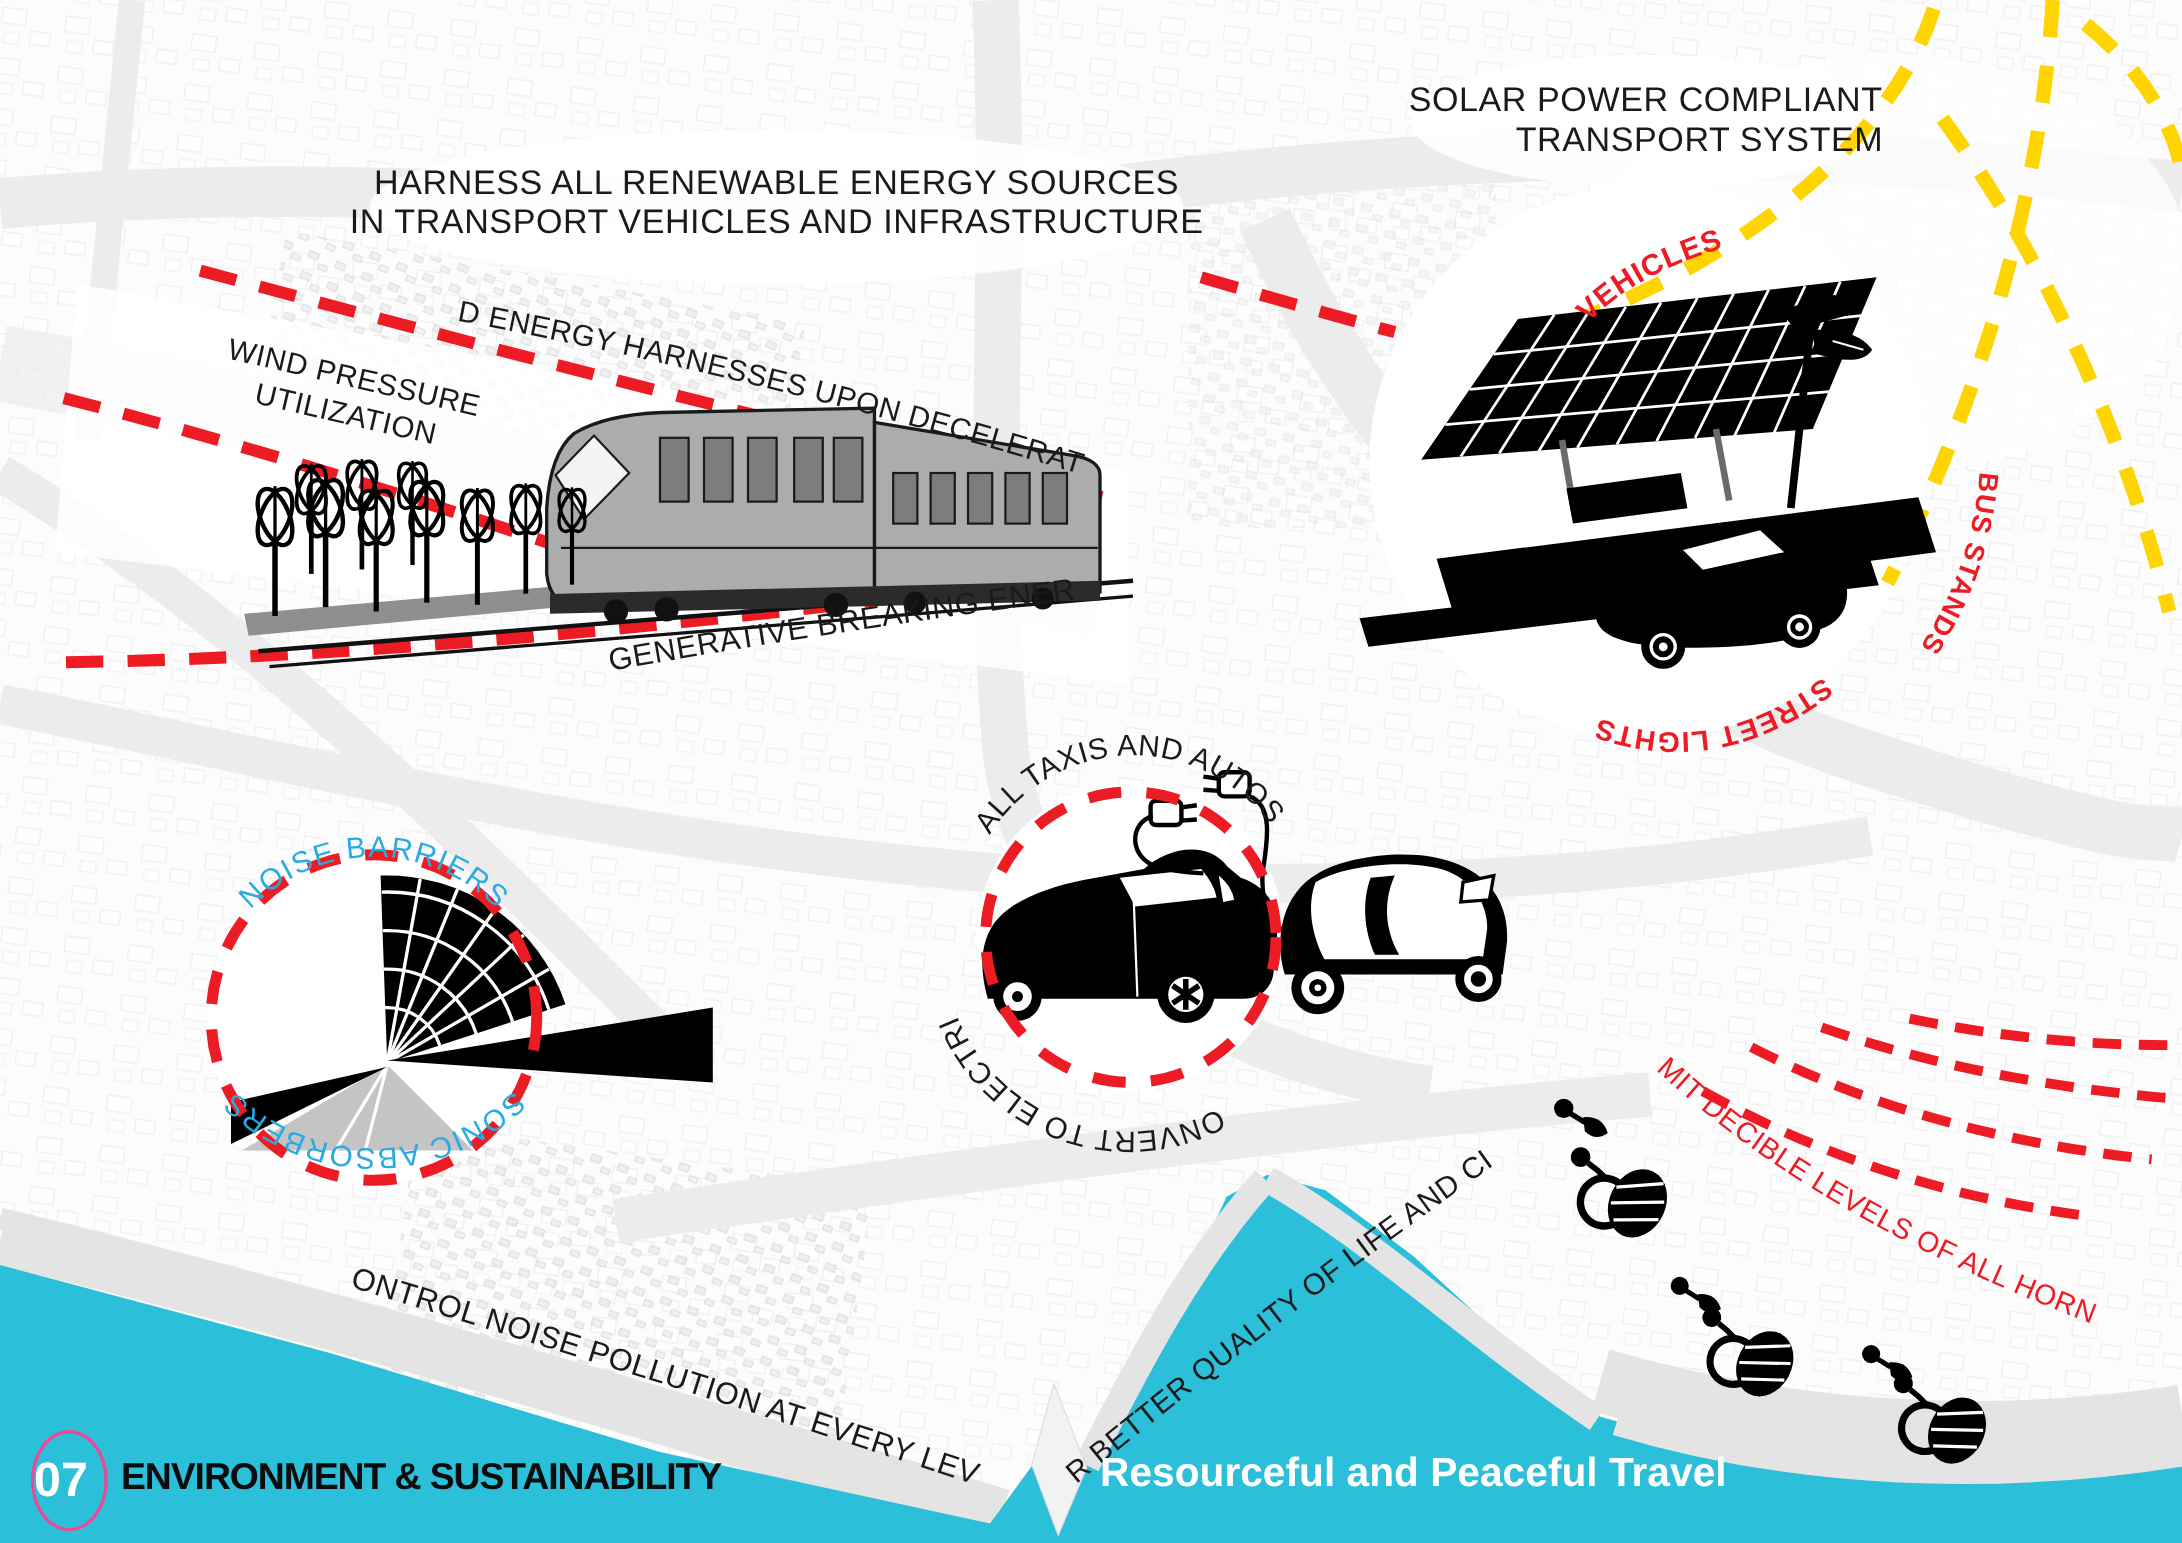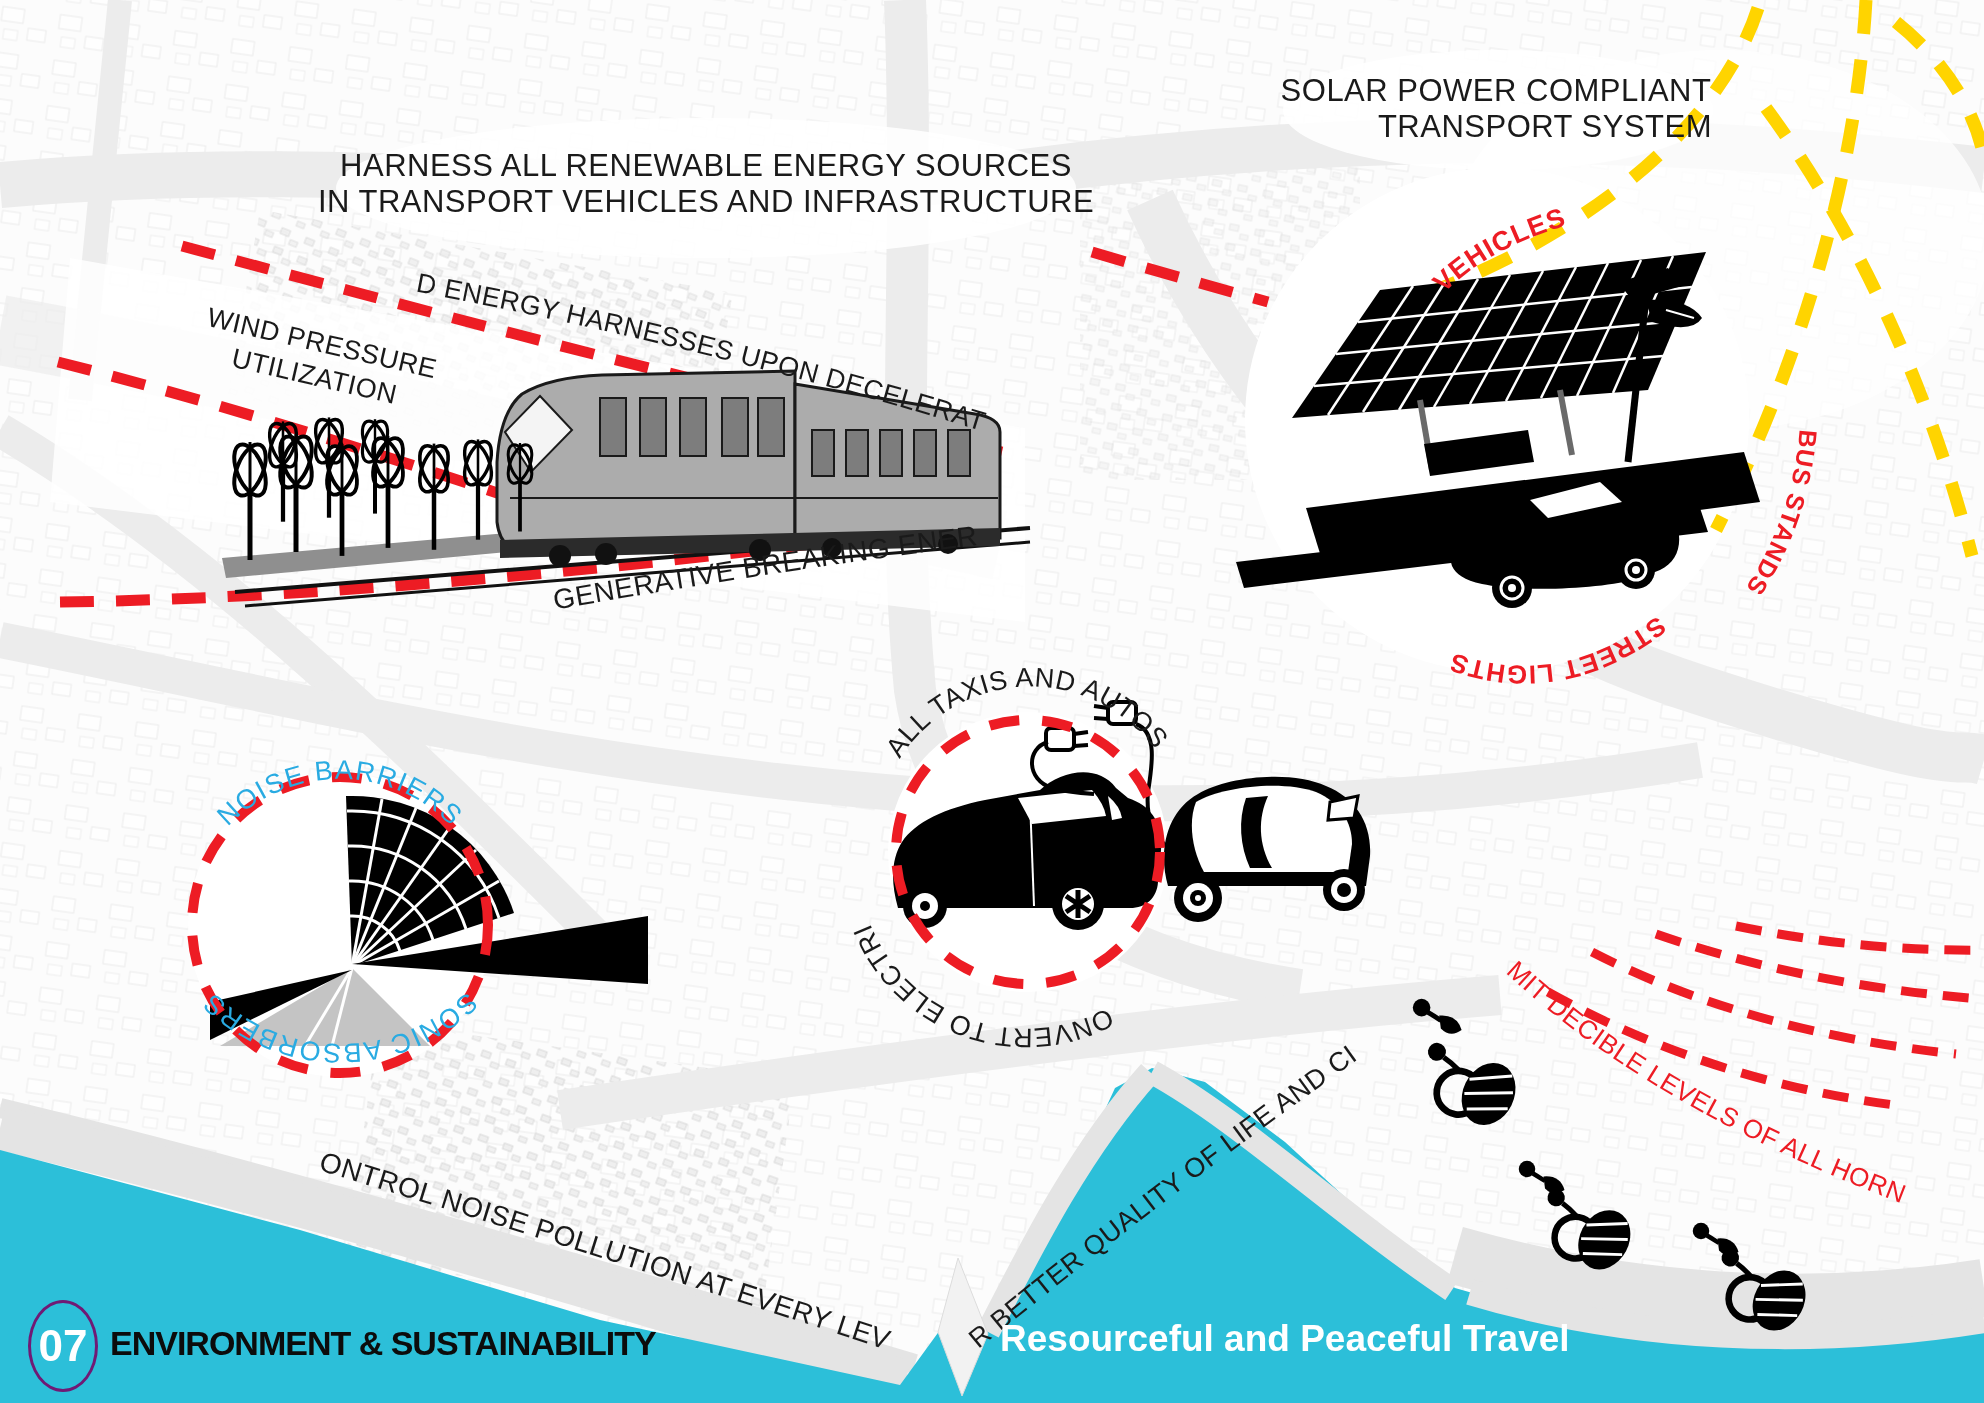--- a/index.html
+++ b/index.html
@@ -20,21 +20,21 @@
   .dash-red{fill:none;stroke:var(--c-red);stroke-width:11;stroke-dasharray:34 22}
   .dash-red-thin{fill:none;stroke:var(--c-red);stroke-width:9;stroke-dasharray:26 16}
   .dash-yellow{fill:none;stroke:var(--c-yellow);stroke-width:13;stroke-dasharray:34 26}
   .dash-circle{fill:none;stroke:var(--c-red);stroke-width:10;stroke-dasharray:30 23}
 
   .road{fill:none;stroke:#ececec}
   .shore{fill:none;stroke:#e4e4e4}
 
   
   .page-badge{position:absolute;left:28px;top:1300px;width:64px;height:86px;
-      border:3px solid #701a75;border-radius:50%;display:flex;align-items:center;justify-content:center;
+      border:3px solid #ec4899;border-radius:50%;display:flex;align-items:center;
       color:#fff;font-size:44px;font-weight:800}
   .page-title{position:absolute;left:110px;top:1324px;font-size:34px;font-weight:800;
       color:#0c0c0c;letter-spacing:-1px;white-space:nowrap}
   .tagline{position:absolute;left:1000px;top:1318px;font-size:37px;font-weight:700;
       color:#ffffff;white-space:nowrap}
 </style>
 </head>
 <body>
 
 <div class="stage">

